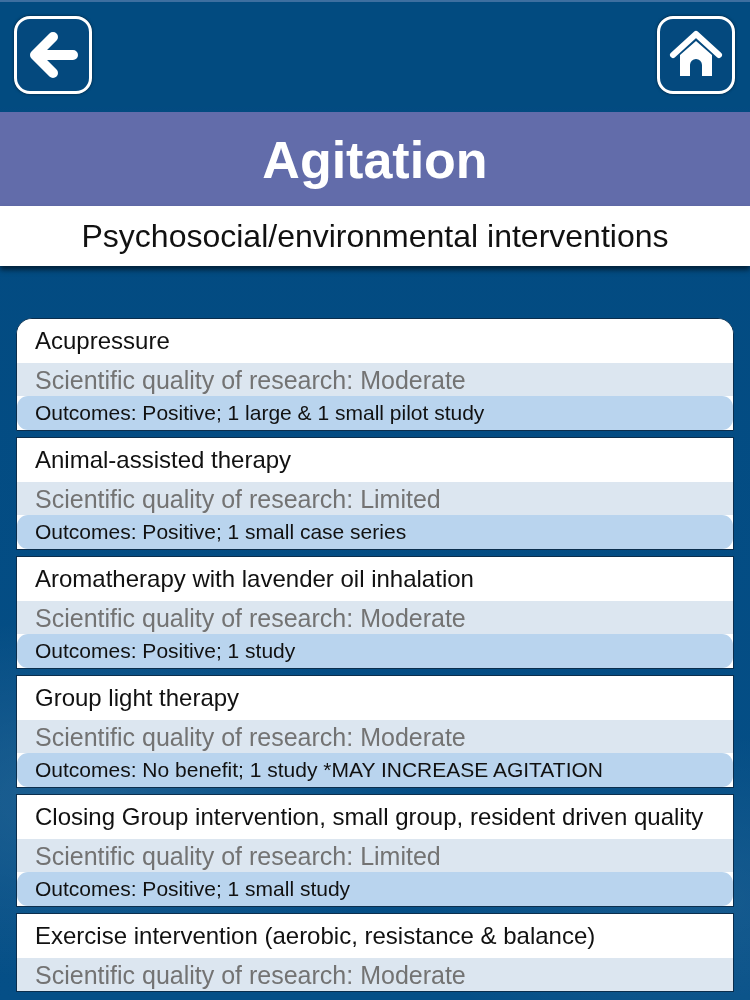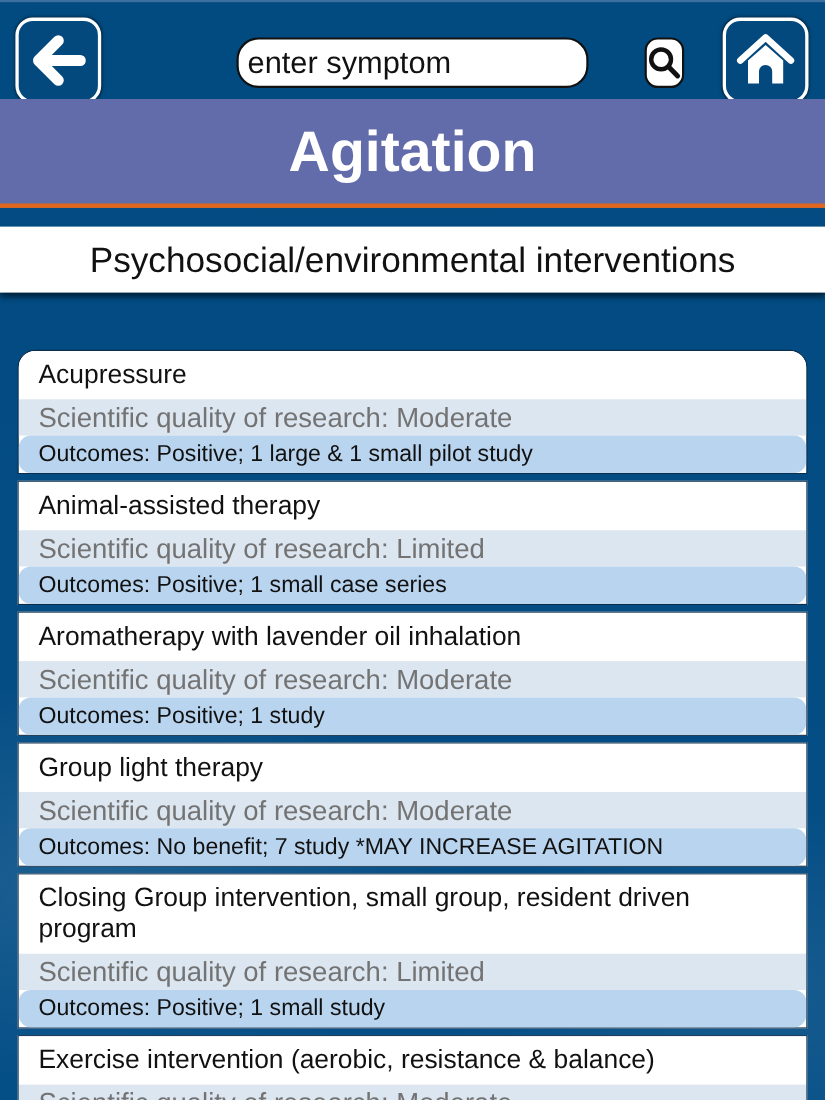--- a/index.html
+++ b/index.html
@@ -44,21 +44,21 @@
     font-size:28px; color:#111;
     padding:0 0 0 8px; height:40px;
   }
   .search-input::placeholder { color:#111; opacity:1; }
   .search-btn {
     width:46px; height:46px; margin-right:-2px;
     border:2px solid #111; border-radius:12px; box-sizing:border-box;
     background:#fff; display:flex; align-items:center; justify-content:center;
   }
   .title-bar {
-    position:absolute; left:0; top:90px; width:750px; height:95px;
+    position:absolute; left:0; top:112px; width:750px; height:95px;
     background:#626caa;
     display:flex; align-items:center; justify-content:center;
     border-bottom:4px solid #e0661e;
   }
   .title {
     color:#fff; font-size:52px; font-weight:bold; letter-spacing:0px;
   }
   .subtitle-bar {
     position:absolute; left:0; top:206px; width:750px; height:60px;
     background:#ffffff;
@@ -95,29 +95,20 @@
 
 <div class="bg"></div>
 
 <div class="topbar">
   <div class="icon-btn back-btn">
     <svg width="56" height="56" viewBox="0 0 56 56">
       <path d="M48 28 H12 M28 10 L10 28 L28 46" stroke="#fff" stroke-width="10" stroke-linecap="round" stroke-linejoin="round" fill="none"></path>
     </svg>
   </div>
 
-  <div class="search-wrap">
-    <input class="search-input" type="text" placeholder="enter symptom" style="">
-    <div class="search-btn">
-      <svg width="32" height="32" viewBox="0 0 32 32">
-        <circle cx="13" cy="13" r="9" stroke="#111" stroke-width="4" fill="none"></circle>
-        <path d="M20 20 L28 28" stroke="#111" stroke-width="4.5" stroke-linecap="round"></path>
-      </svg>
-    </div>
-  </div>
 
   <div class="icon-btn home-btn">
     <svg width="58" height="58" viewBox="0 0 58 58">
       <path d="M6 29 L29 8 L52 29" stroke="#fff" stroke-width="6" stroke-linecap="round" stroke-linejoin="round" fill="none"></path>
       <path d="M13 29 L29 15 L45 29 V50 H35 V39 A6 6 0 0 0 23 39 V50 H13 Z" fill="#fff"></path>
     </svg>
   </div>
 </div>
 
 <div class="title-bar">
@@ -140,24 +131,24 @@
     <div class="row-outcome">Outcomes: Positive; 1 small case series</div>
   </div>
   <div class="card">
     <div class="card-title">Aromatherapy with lavender oil inhalation</div>
     <div class="row-quality">Scientific quality of research: Moderate</div>
     <div class="row-outcome">Outcomes: Positive; 1 study</div>
   </div>
   <div class="card">
     <div class="card-title">Group light therapy</div>
     <div class="row-quality">Scientific quality of research: Moderate</div>
-    <div class="row-outcome">Outcomes: No benefit; 7 study *MAY INCREASE AGITATION</div>
+    <div class="row-outcome">Outcomes: No benefit; 1 study *MAY INCREASE AGITATION</div>
   </div>
   <div class="card">
-    <div class="card-title">Closing Group intervention, small group, resident driven program</div>
+    <div class="card-title">Closing Group intervention, small group, resident driven quality</div>
     <div class="row-quality">Scientific quality of research: Limited</div>
     <div class="row-outcome">Outcomes: Positive; 1 small study</div>
   </div>
   <div class="card">
     <div class="card-title">Exercise intervention (aerobic, resistance &amp; balance)</div>
     <div class="row-quality">Scientific quality of research: Moderate</div>
 
   </div>
 </div>
 

